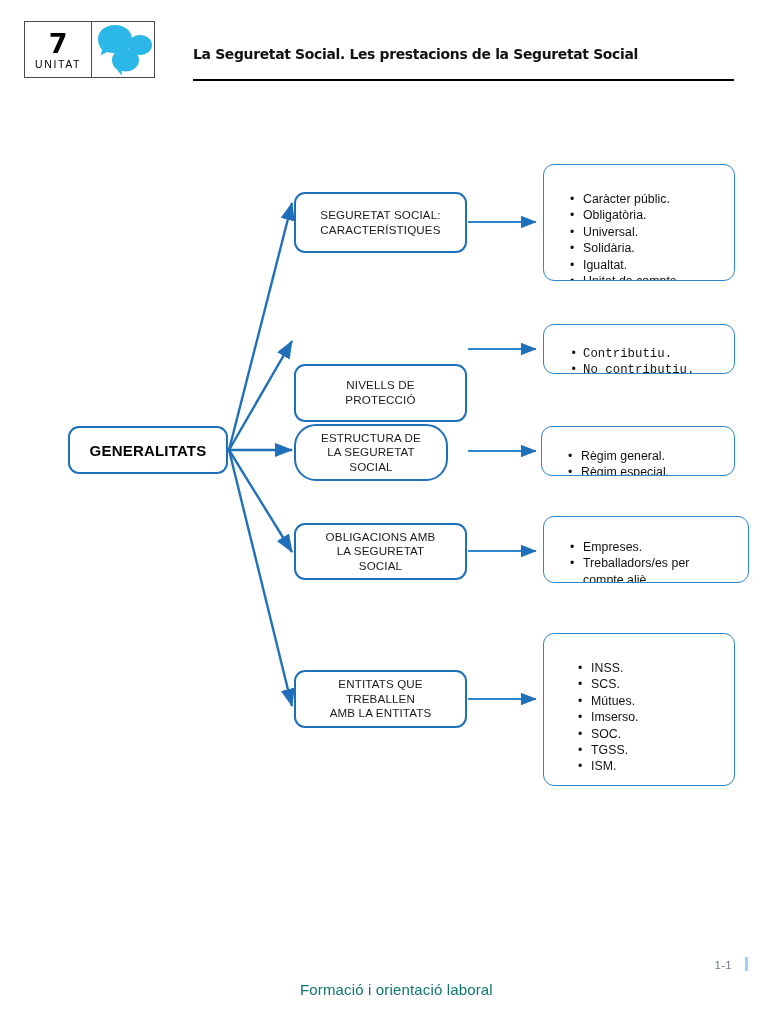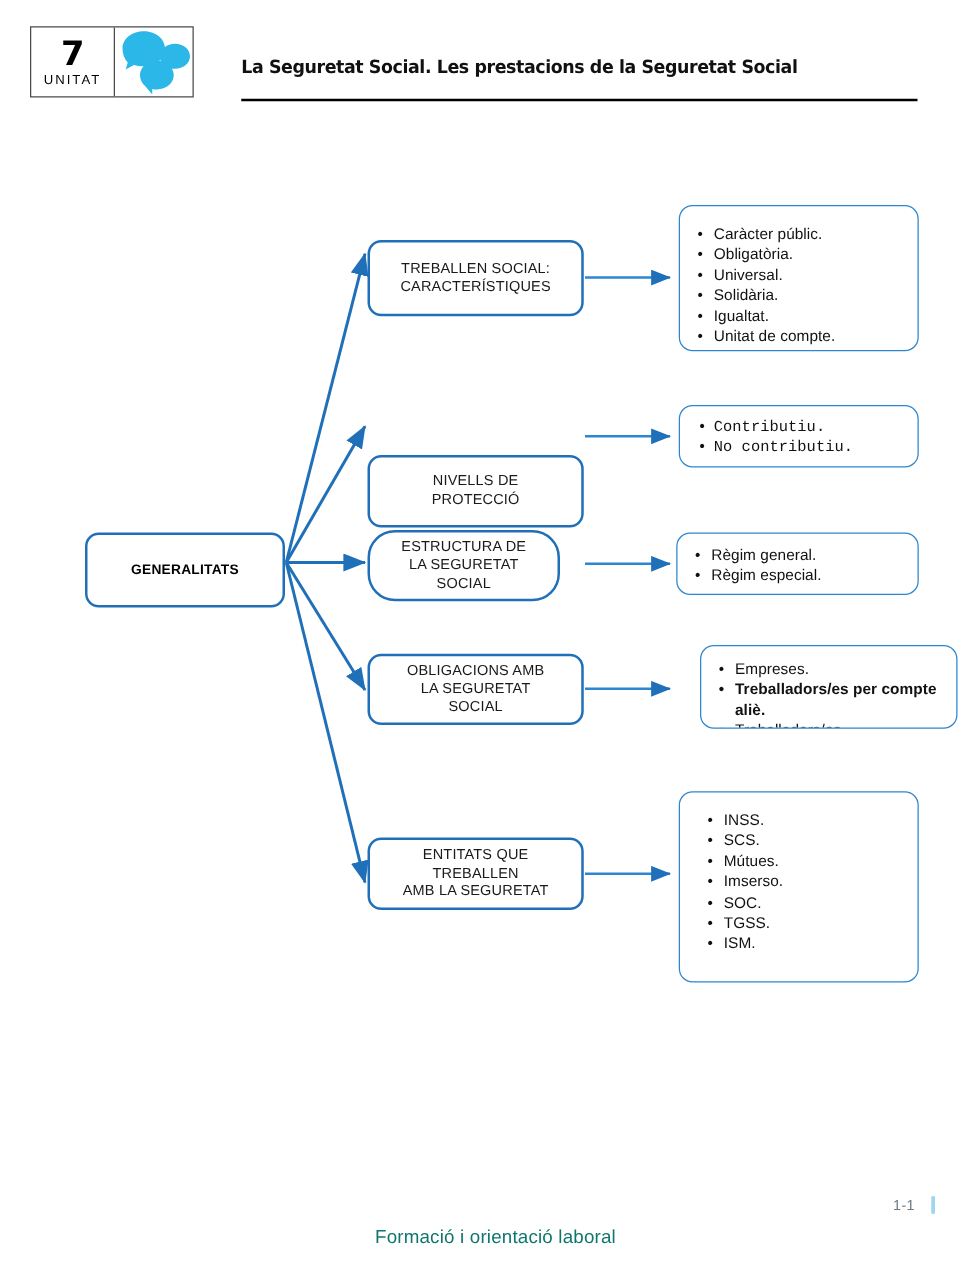--- a/index.html
+++ b/index.html
@@ -100,25 +100,25 @@
     box-sizing: border-box;
     background: #ffffff;
     display: flex;
     align-items: center;
     justify-content: center;
     text-align: center;
   }
   
   #node-root {
     left: 68px; top: 426px;
-    width: 160px; height: 60px;
+    width: 160px; height: 48px;
     border: 2.6px solid #1f70b8;
     border-radius: 11px;
     font-weight: bold;
-    font-size: 11px;
+    font-size: 15px;
     letter-spacing: 0.2px;
     color: #000;
     z-index: 3;
   }
   
   .cat-box {
     border: 2.4px solid #1f70b8;
     border-radius: 11px;
     font-size: 11.6px;
     line-height: 14.6px;
@@ -130,34 +130,34 @@
   
   .list-box {
     border: 1.7px solid #2d86cf;
     border-radius: 11px;
     z-index: 2;
     display: block;
     overflow: hidden;
     text-align: left;
   }
   .list-box ul {
-    margin: 0;
+    margin: 12px;
     padding: 0;
     list-style: none;
   }
   .list-box li {
     font-size: 12.3px;
     line-height: 16.4px;
     color: #111111;
     letter-spacing: 0.05px;
     position: relative;
     padding-left: 13px;
     white-space: nowrap;
   }
-  .list-box li.wrap { white-space: normal; font-weight: bold; }
+  .list-box li.wrap { white-space: normal; }
   .list-box li::before {
     content: "\2022";
     position: absolute;
     left: 0; top: 0;
     font-size: 12.3px;
     line-height: 16.4px;
   }
 
   
   #footer-page {
@@ -227,21 +227,21 @@
       <line x1="468" y1="699" x2="536" y2="699"></line>
     </g>
   </svg>
 
   <div class="node" id="node-root">
     <span>GENERALITATS</span>
   </div>
 
   <div class="node cat-box" style="left:294px; top:192px; width:173px; height:61px;">
     <div>
-      <div>TREBALLEN SOCIAL:</div>
+      <div>SEGURETAT SOCIAL:</div>
       <div>CARACTERÍSTIQUES</div>
     </div>
   </div>
   <div class="node list-box" style="left:543px; top:164px; width:192px; height:117px; padding:14px 10px 0 14px;">
     <ul>
       <li>Caràcter públic.</li>
       <li>Obligatòria.</li>
       <li>Universal.</li>
       <li>Solidària.</li>
       <li>Igualtat.</li>
@@ -276,33 +276,33 @@
     </ul>
   </div>
 
   <div class="node cat-box" style="left:294px; top:523px; width:173px; height:57px;">
     <div>
       <div>OBLIGACIONS AMB</div>
       <div>LA SEGURETAT</div>
       <div>SOCIAL</div>
     </div>
   </div>
-  <div class="node list-box" style="left:560px; top:516px; width:206px; height:67px; padding:10px 10px 0 14px;">
+  <div class="node list-box" style="left:543px; top:516px; width:206px; height:67px; padding:10px 10px 0 14px;">
     <ul>
       <li>Empreses.</li>
       <li class="wrap">Treballadors/es per compte aliè.</li>
       <li>Treballadors/es</li>
     </ul>
   </div>
 
   <div class="node cat-box" style="left:294px; top:670px; width:173px; height:58px;">
     <div>
       <div>ENTITATS QUE</div>
       <div>TREBALLEN</div>
-      <div>AMB LA SEGURETAT</div>
+      <div>AMB LA ENTITATS</div>
     </div>
   </div>
   <div class="node list-box" style="left:543px; top:633px; width:192px; height:153px; padding:14px 10px 0 22px;">
     <ul>
       <li>INSS.</li>
       <li>SCS.</li>
       <li>Mútues.</li>
       <li>Imserso.</li>
       <li>SOC.</li>
       <li>TGSS.</li>

